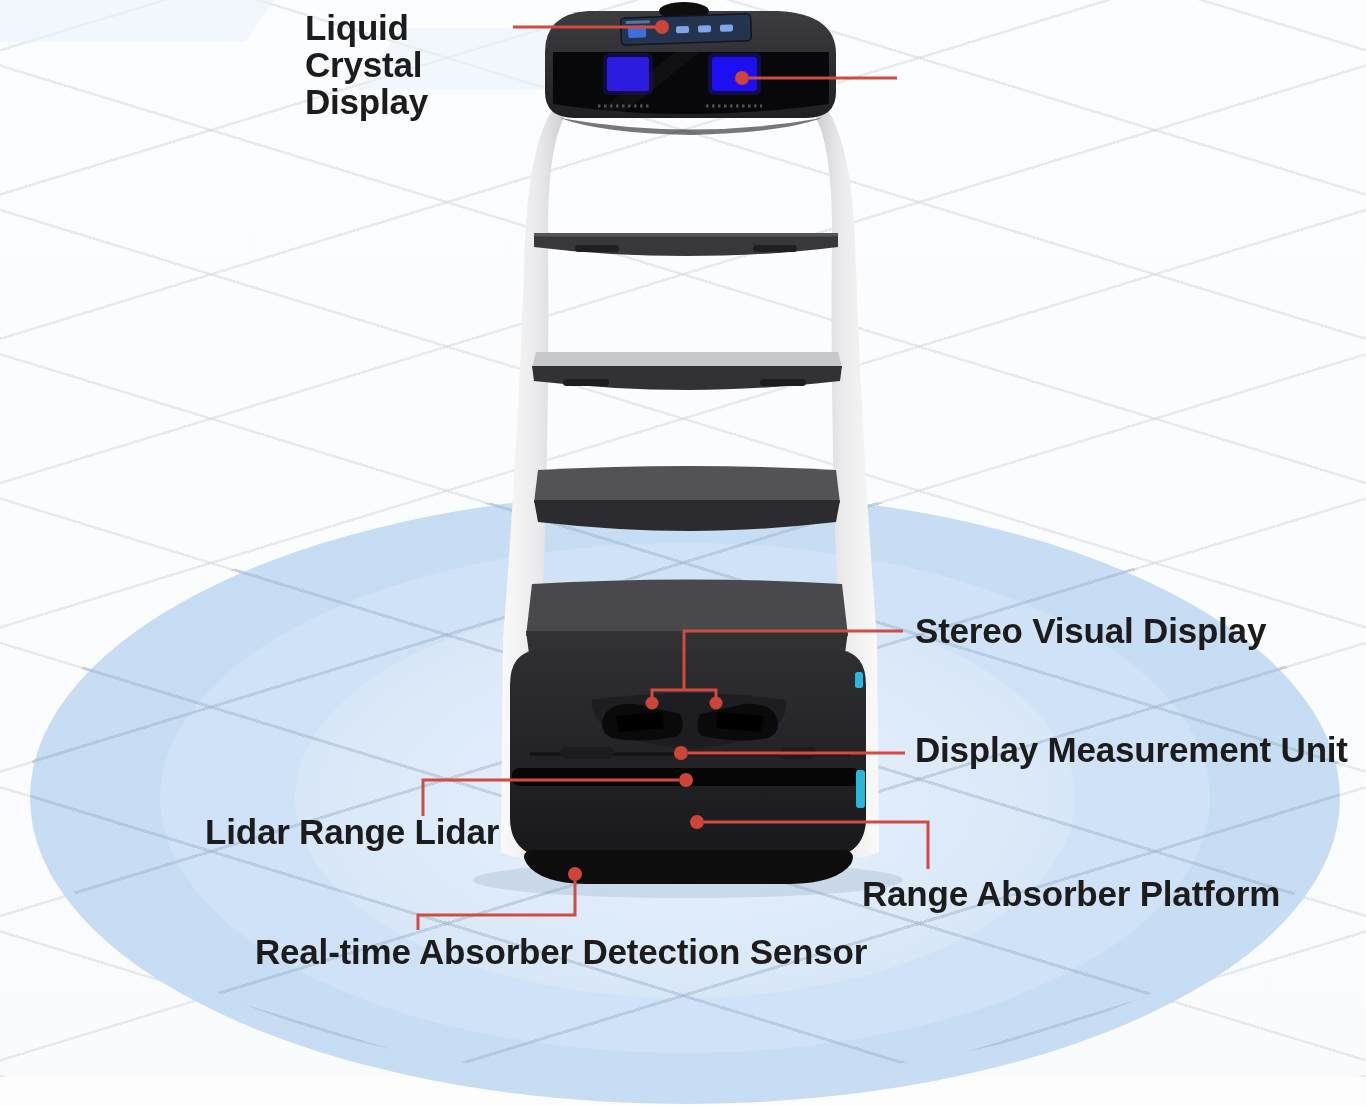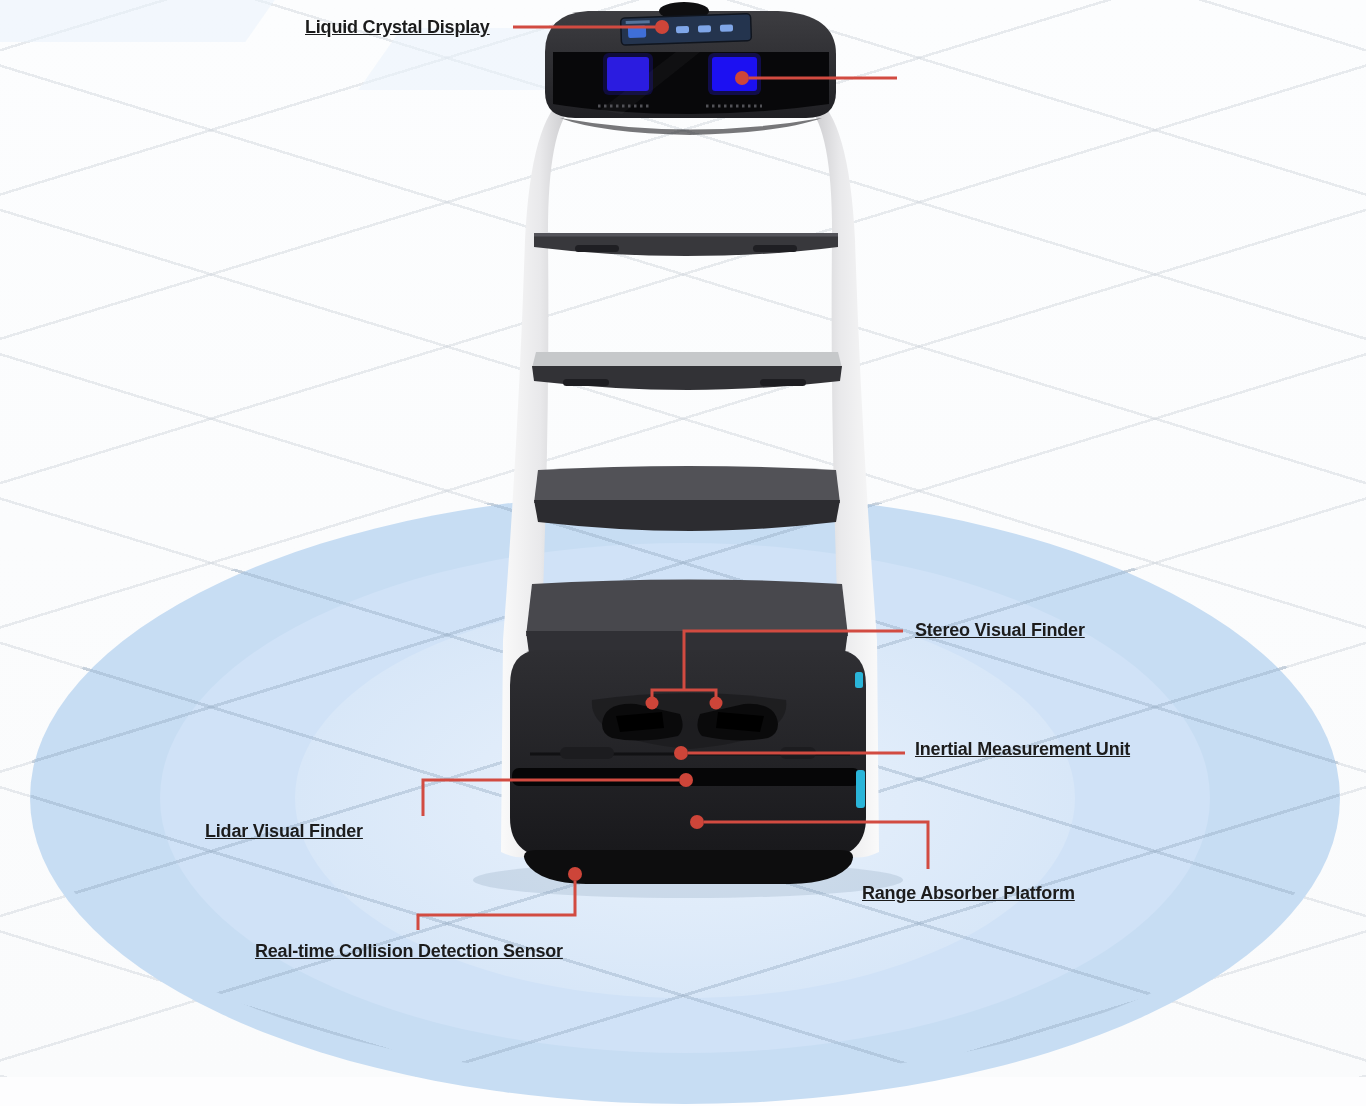--- a/index.html
+++ b/index.html
@@ -30,22 +30,22 @@
     position:absolute;left:-30px;top:-492px;width:1366px;height:1077px;
     background:
       repeating-linear-gradient(17deg,  rgba(148,170,193,.40) 0 3px, transparent 3px 138px),
       repeating-linear-gradient(-17deg, rgba(148,170,193,.40) 0 3px, transparent 3px 138px);
   }
   
   svg.layer{position:absolute;left:0;top:0;}
   
   .label{
     position:absolute;
-    font-weight:700;font-size:18px;line-height:37px;color:#1c1c1c;
-    letter-spacing:-0.2px;white-space:nowrap;text-decoration:underline;
+    font-weight:700;font-size:35px;line-height:37px;color:#1c1c1c;
+    letter-spacing:-0.2px;white-space:nowrap;
   }
   #lbl-lcd{left:305px;top:9px;width:218px;white-space:normal;}
   #lbl-led{left:910px;top:59px;}
   #lbl-stereo{left:915px;top:612px;}
   #lbl-imu{left:915px;top:731px;}
   #lbl-lidar{left:205px;top:813px;}
   #lbl-shock{left:862px;top:875px;}
   #lbl-collision{left:255px;top:933px;}
 </style>
 </head>
@@ -179,19 +179,19 @@
         <path d="M704,822 L928,822 L928,869"></path>
       </g>
       <g>
         <circle cx="575" cy="874" r="7" fill="#cd4539" stroke="none"></circle>
         <path d="M575,881 L575,915 L418,915 L418,930"></path>
       </g>
     </g>
   </svg>
 
   <div class="label" id="lbl-lcd">Liquid Crystal Display</div>
-  <div class="label" id="lbl-stereo">Stereo Visual Finder</div>
-  <div class="label" id="lbl-imu">Inertial Measurement Unit</div>
-  <div class="label" id="lbl-lidar">Lidar Visual Finder</div>
+  <div class="label" id="lbl-stereo">Stereo Visual Display</div>
+  <div class="label" id="lbl-imu">Display Measurement Unit</div>
+  <div class="label" id="lbl-lidar">Lidar Range Lidar</div>
   <div class="label" id="lbl-shock">Range Absorber Platform</div>
-  <div class="label" id="lbl-collision">Real-time Collision Detection Sensor</div>
+  <div class="label" id="lbl-collision">Real-time Absorber Detection Sensor</div>
 
 </div>
 
 </body></html>

